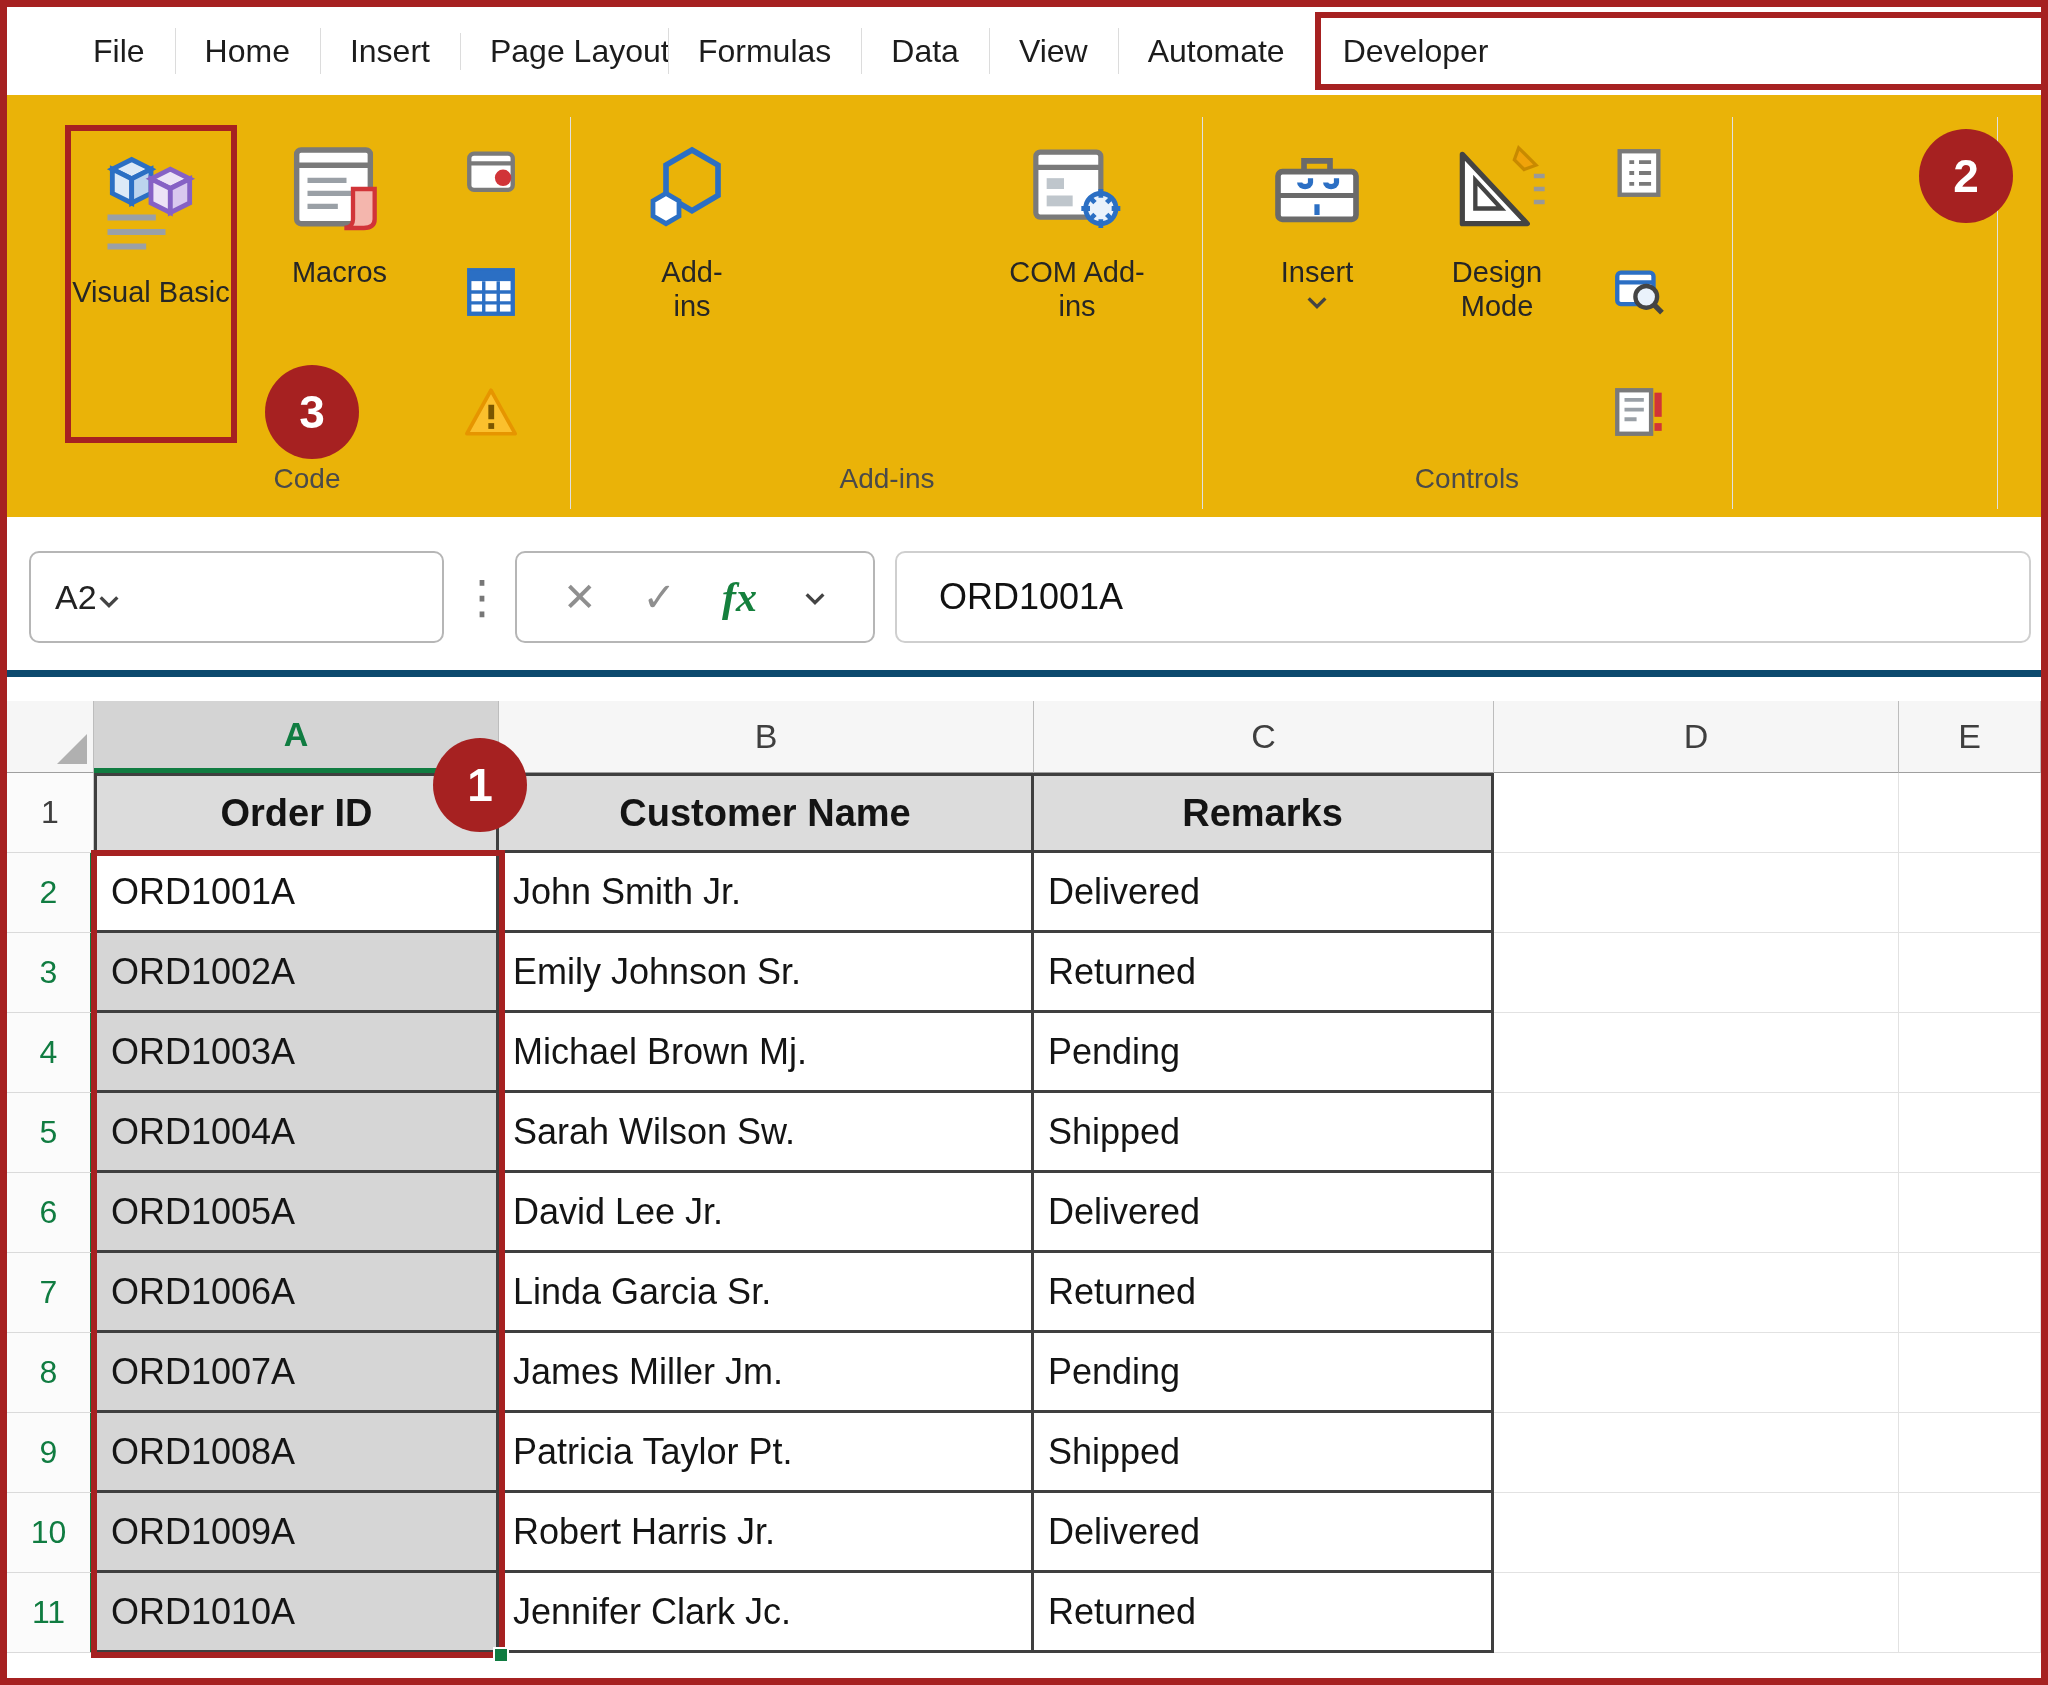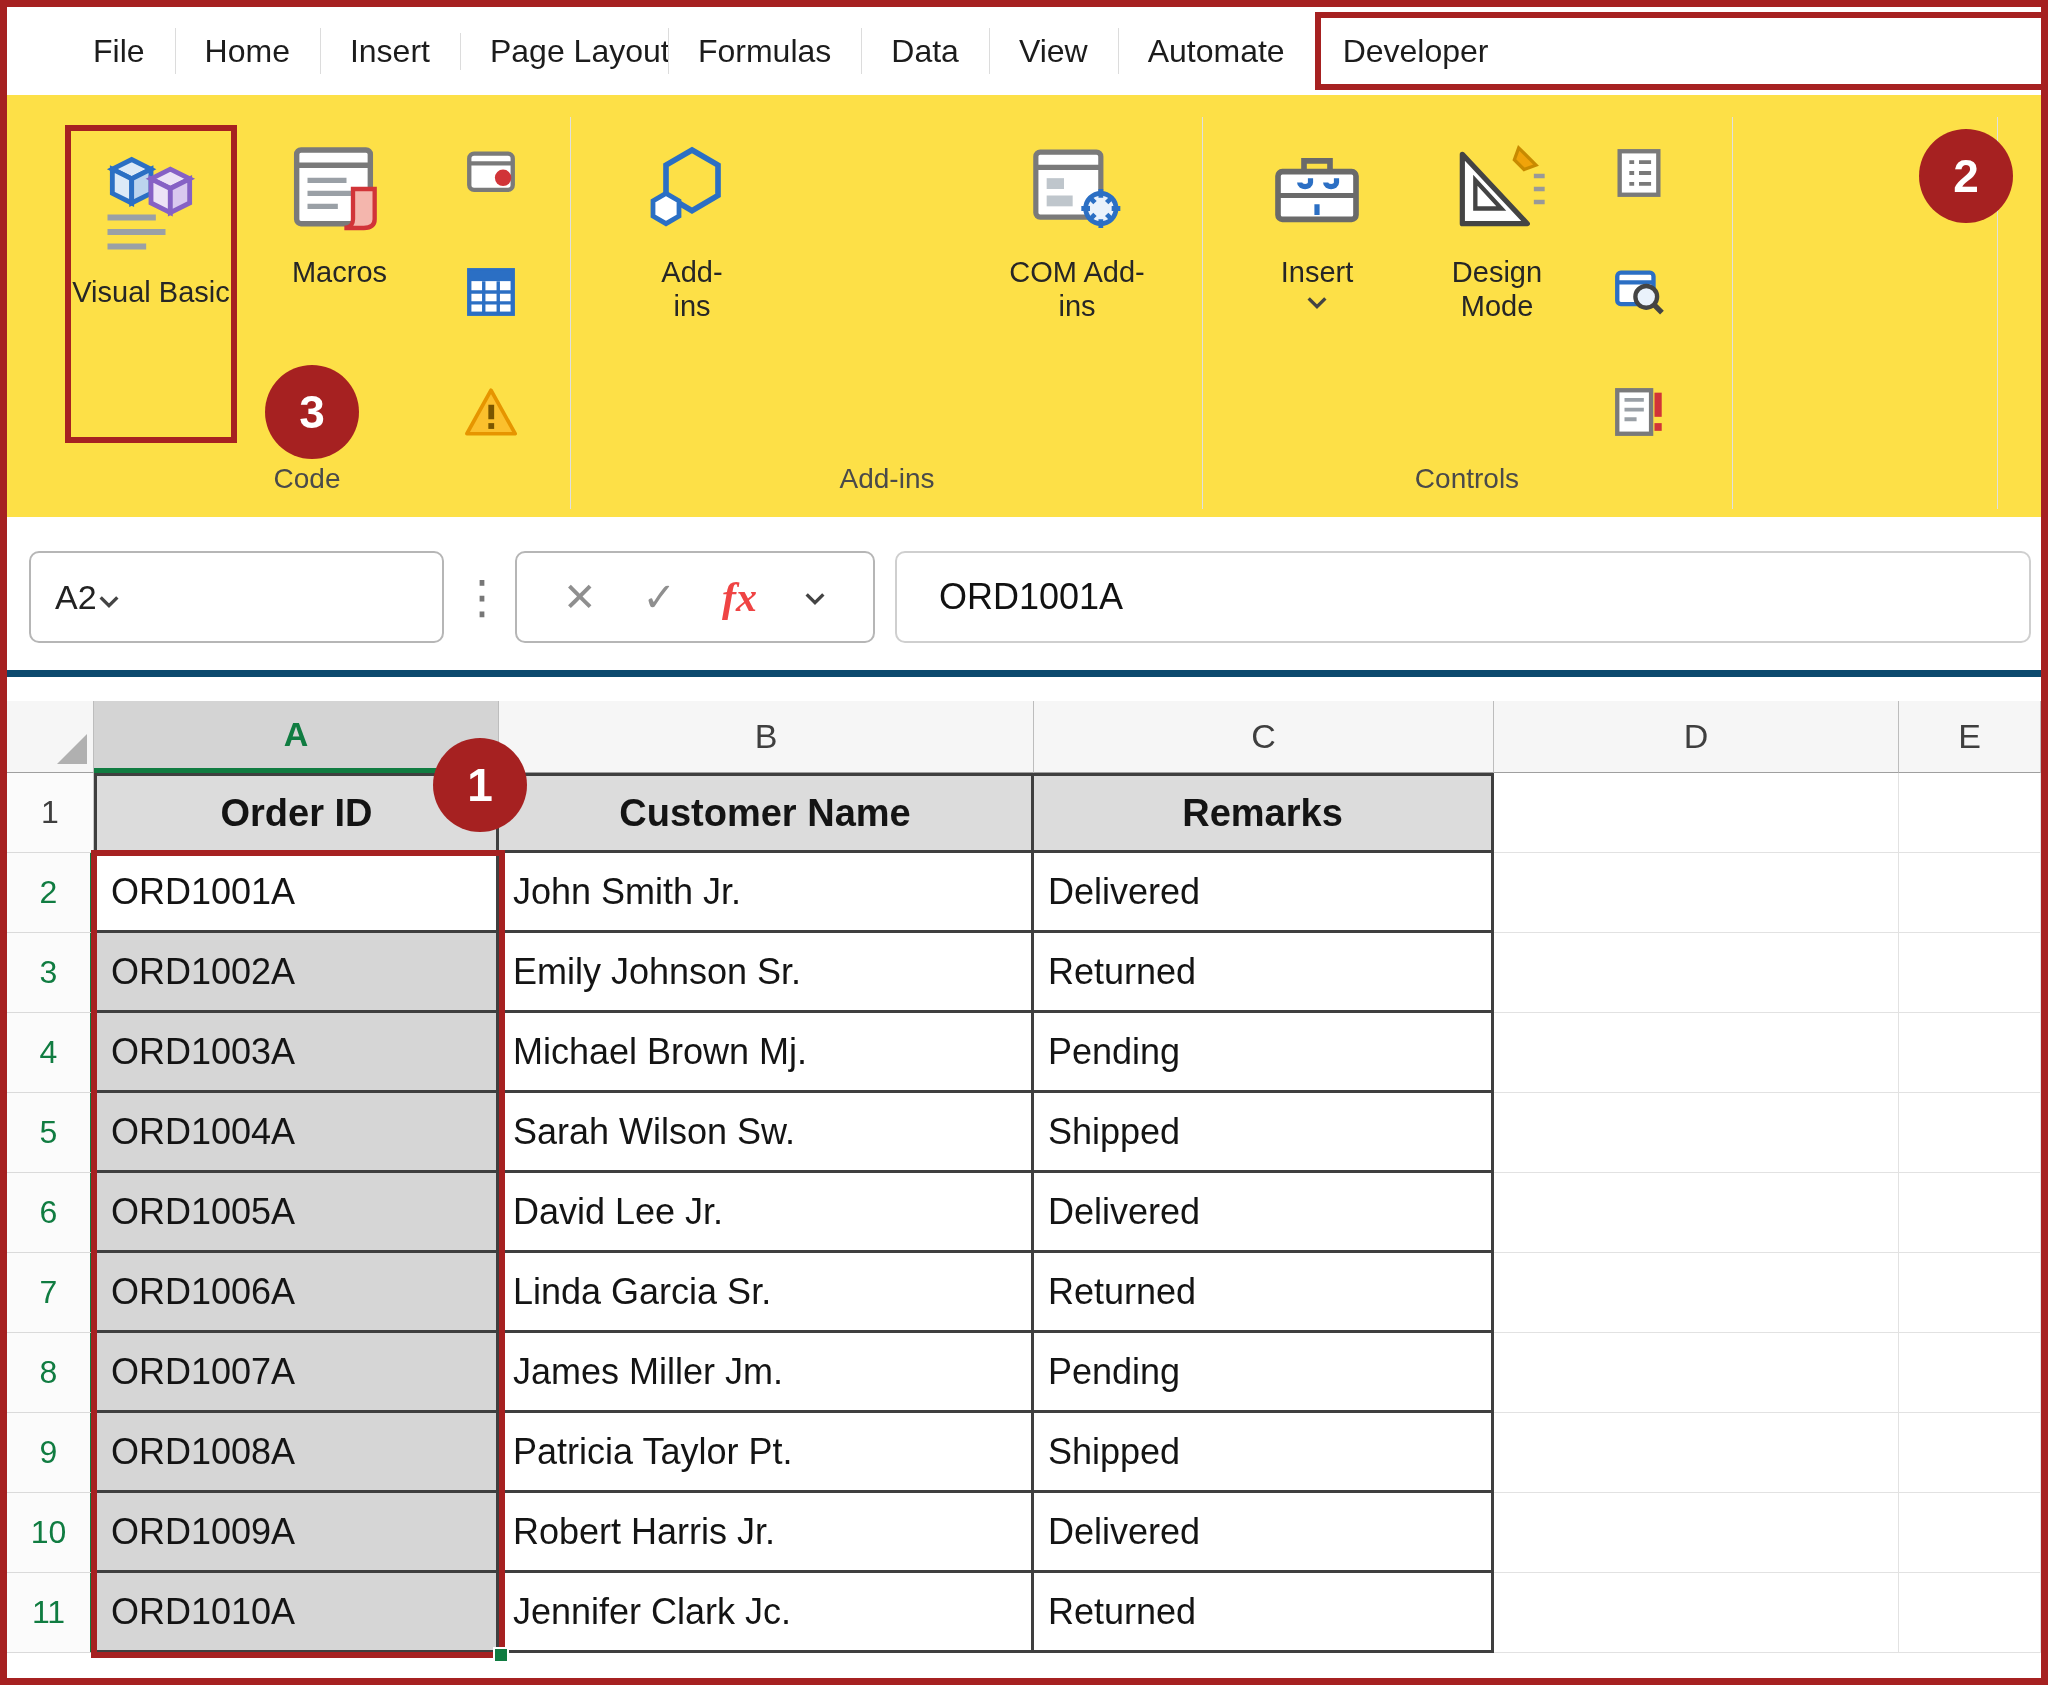--- a/index.html
+++ b/index.html
@@ -12,21 +12,21 @@
   .tabbar { position:absolute; left:0; top:0; width:100%; height:88px;
             display:flex; align-items:center; padding-left:48px;margin-left:8px; }
   .tab { font-size:32px; color:#1c1c1c; padding:0 30px; position:relative; white-space:nowrap; }
   .tab + .tab:not(.developer)::before { content:""; position:absolute; left:0; top:50%;
       transform:translateY(-50%); width:1px; height:46px; background:#dcdcdc; }
   .tab.clip { width:208px; overflow:hidden; }
   .tab.developer { margin-left:auto; flex:1; align-self:center; height:78px;
       border:6px solid var(--red); display:flex; align-items:center; padding:0 0 0 22px; }
 
   
-  .ribbon { position:absolute; left:0; top:88px; width:100%; height:446px; background:#fde047;
+  .ribbon { position:absolute; left:0; top:88px; width:100%; height:446px; background:#eab308;
             border-bottom:1px solid #e2e2e2; }
   .vsep { position:absolute; top:22px; width:1px; height:392px; background:#e0e0e0; }
   .big-btn { position:absolute; display:flex; flex-direction:column; align-items:center;
              text-align:center; }
   .big-btn .lbl { font-size:29px; color:#262626; line-height:1.18; margin-top:10px; }
   .icon-lg { width:104px; height:104px; }
   .small-btn { position:absolute; width:64px; height:64px; display:flex;
                align-items:center; justify-content:center; }
   .small-btn svg { width:58px; height:58px; }
   .group-label { position:absolute; top:368px; font-size:28px; color:#4a4a4a; text-align:center; }
@@ -47,21 +47,21 @@
               border:2px solid #b6b6b6; border-radius:10px; display:flex; align-items:center;
               padding:0 24px; font-size:34px; color:#222; }
   .name-box .chev { margin:0 0 0 auto; }
   .dots { position:absolute; left:452px; top:34px; height:92px; display:flex; align-items:center;
           font-size:46px; color:#777; }
   .fx-box { position:absolute; left:508px; top:34px; width:360px; height:92px;
             border:2px solid #b6b6b6; border-radius:10px; display:flex; align-items:center;
             justify-content:space-evenly; }
   .glyph { font-size:40px; color:#8f8f8f; }
   .fx { font-family:"Liberation Serif",serif; font-style:italic; font-weight:600;
-        font-size:42px; color:#ef4444; }
+        font-size:42px; color:#15803d; }
   .value-box { position:absolute; left:888px; top:34px; width:1136px; height:92px;
                border:2px solid #cfcfcf; border-radius:10px; display:flex; align-items:center;
                padding-left:42px; font-size:36px; color:#111; }
 
   
   .colheads { position:absolute; left:0; top:694px; width:100%; height:72px; display:flex;
               background:#f6f6f6; }
   .ch { display:flex; align-items:center; justify-content:center; font-size:34px; color:#3f3f3f;
         border-right:1px solid #bdbdbd; border-bottom:1px solid #9f9f9f; }
   .ch.corner { width:87px; position:relative; }

